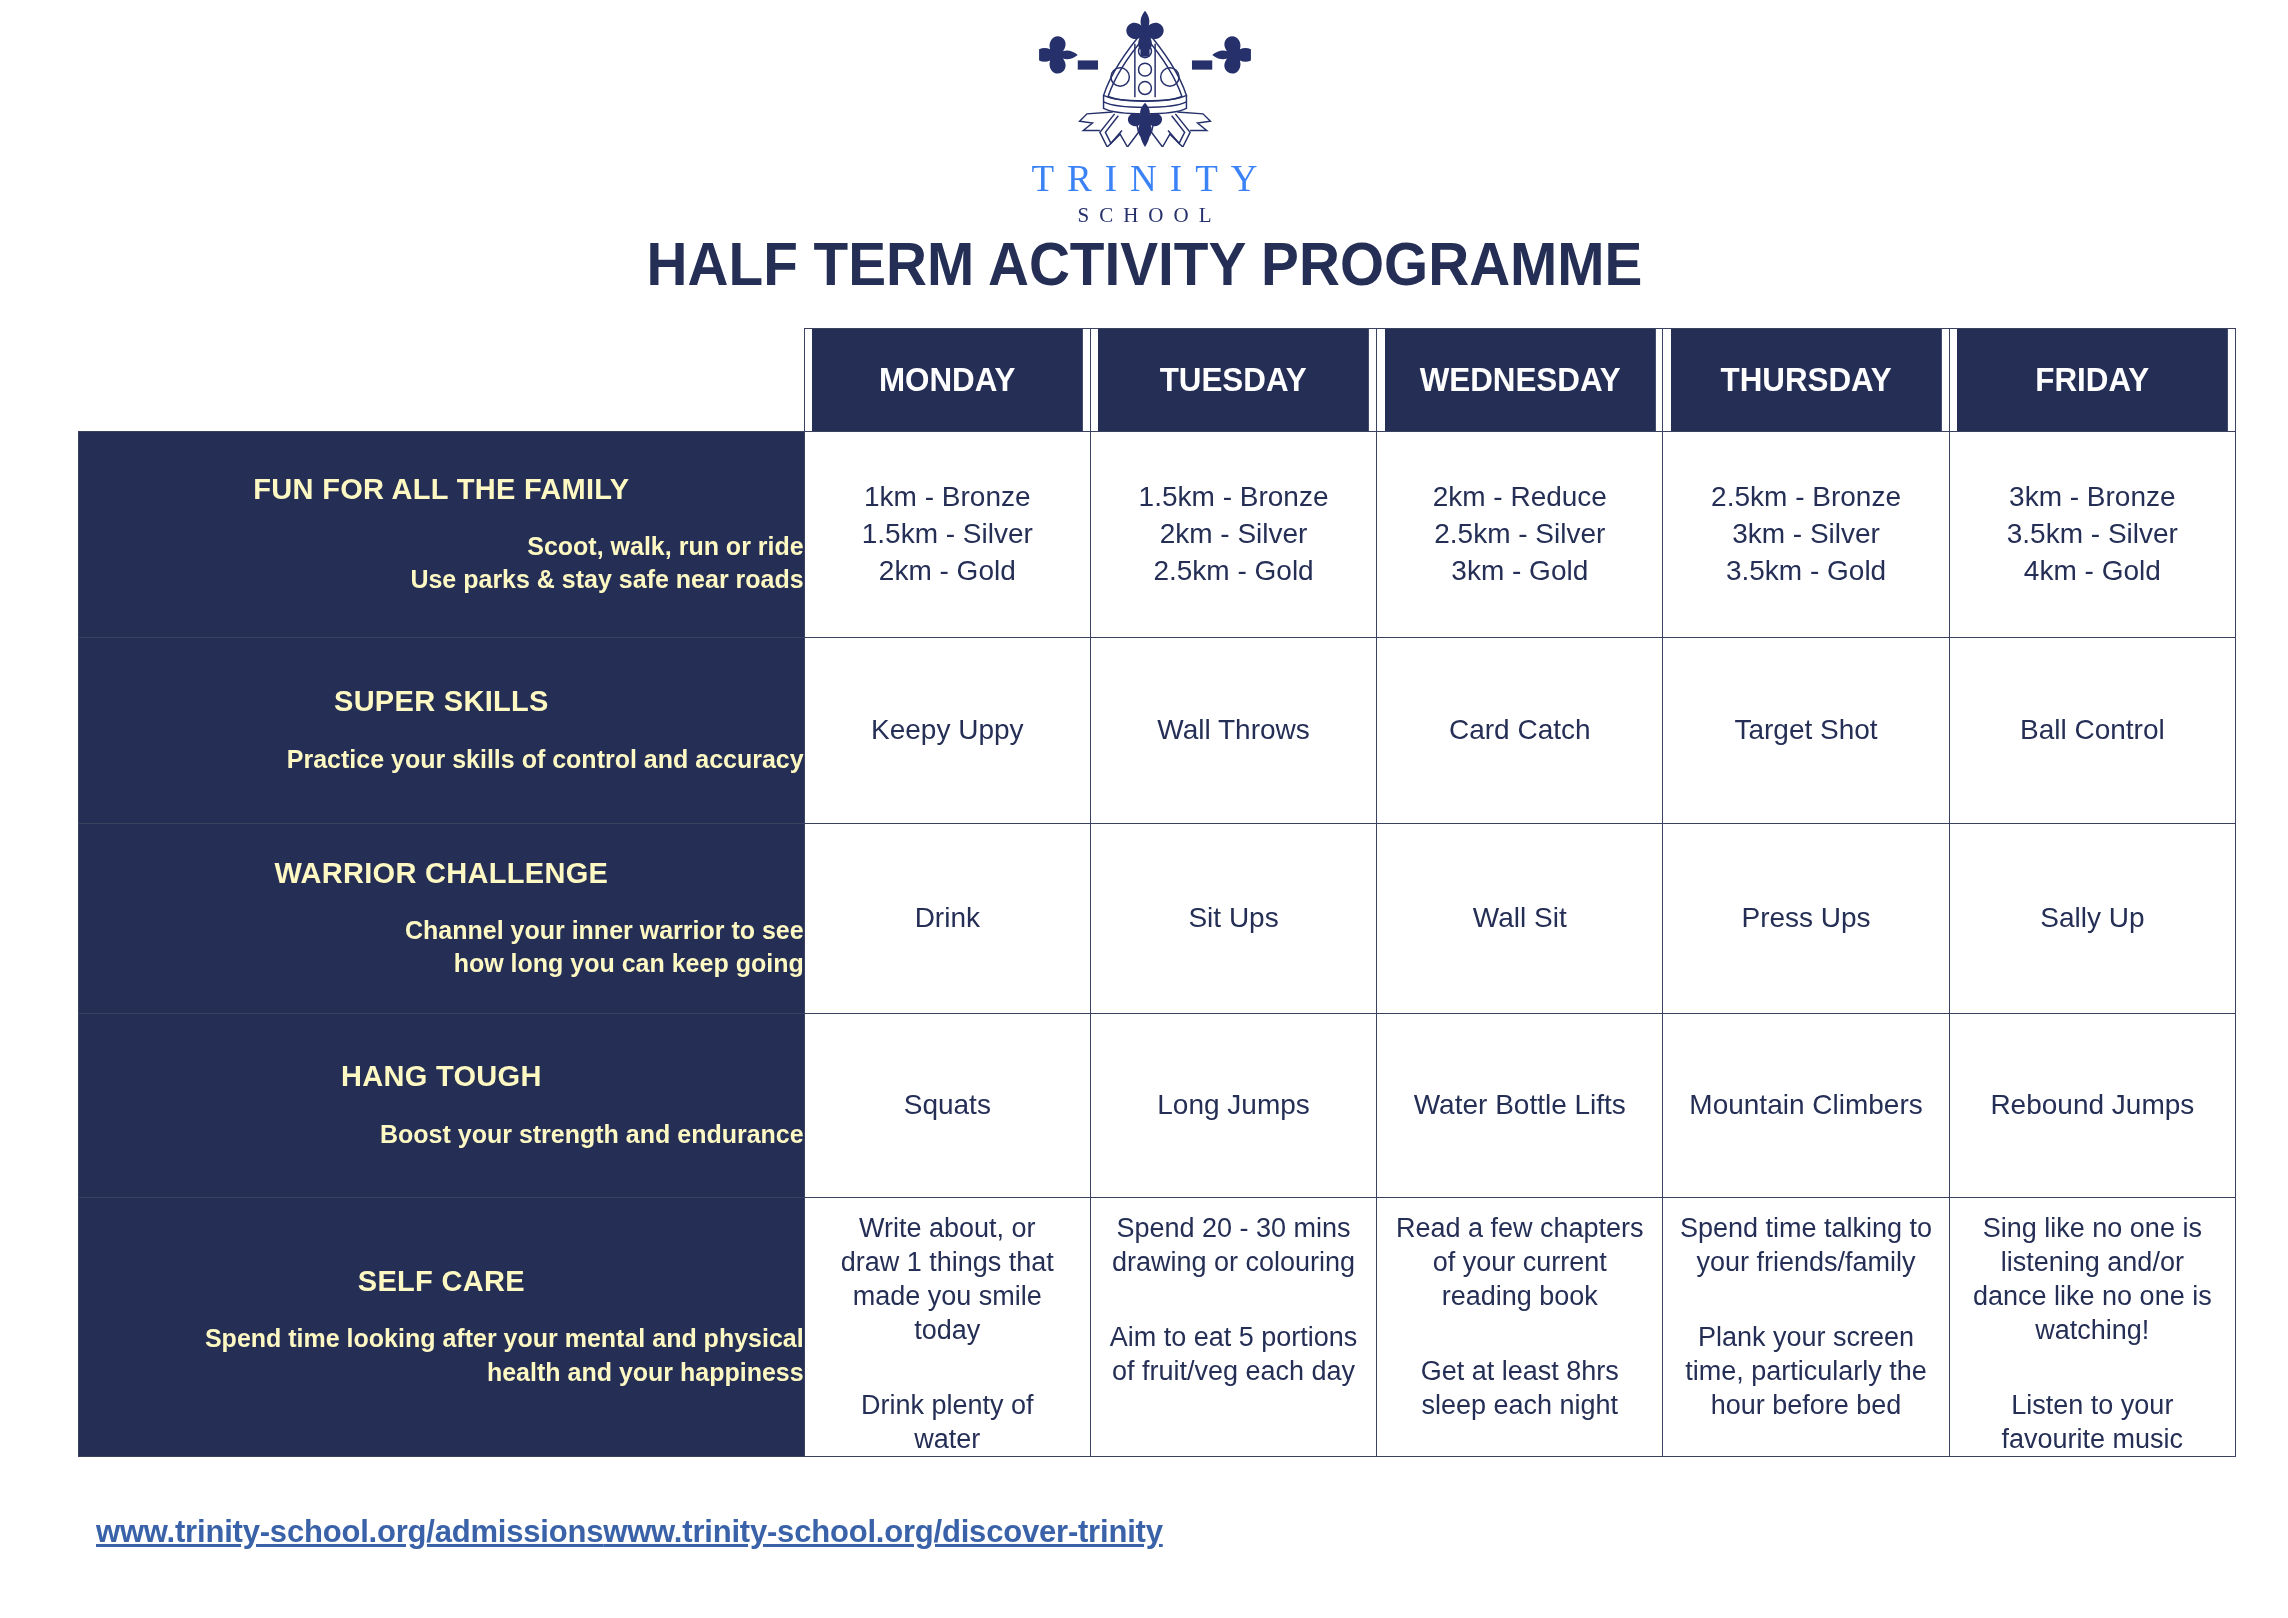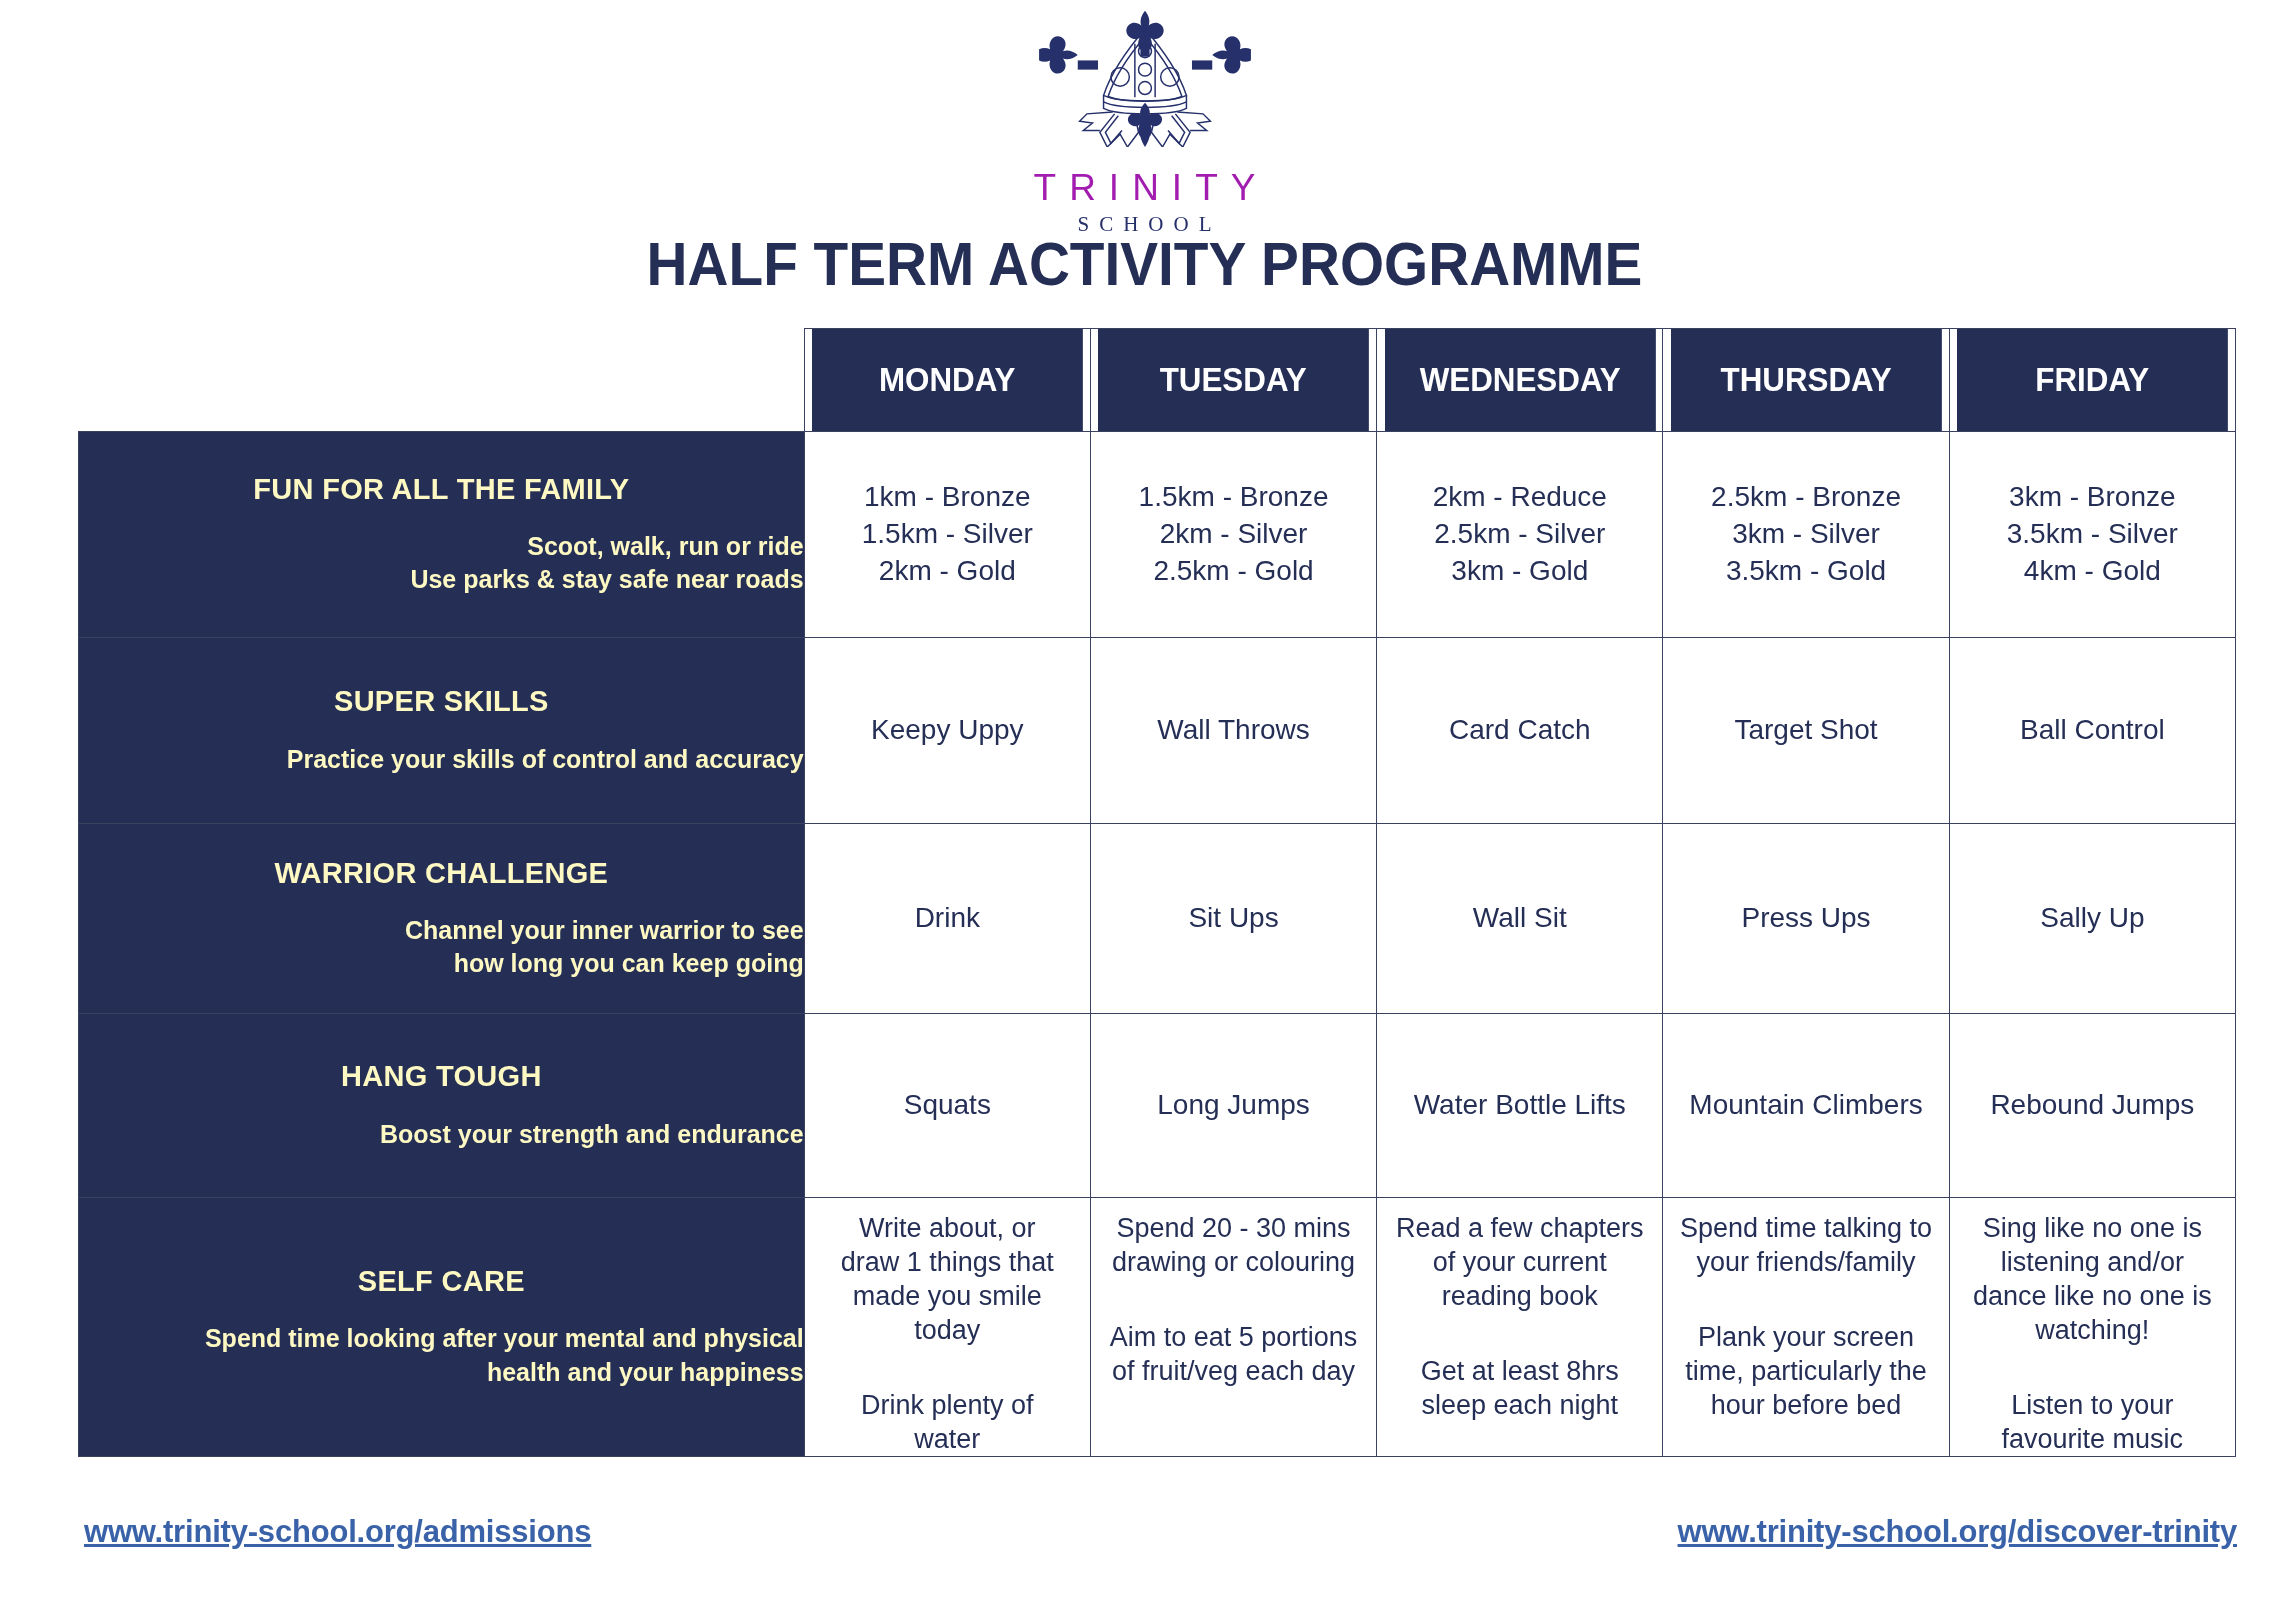--- a/index.html
+++ b/index.html
@@ -25,25 +25,25 @@
     display: flex;
     flex-direction: column;
     align-items: center;
   }
   .logo-mark {
     width: 212px;
     height: 140px;
     display: block;
   }
   .logo-wordmark {
-    font-family: Liberation Sans, sans-serif;
-    color: #a21caf;
+    font-family: Liberation Serif, serif;
+    color: #3b82f6;
     font-size: 37px;
     letter-spacing: 13px;
-    margin-top: 22px;
+    margin-top: 13px;
     text-indent: 13px;
     line-height: 1;
   }
   .logo-subword {
     font-family: "Liberation Serif", serif;
     color: #26306b;
     font-size: 21px;
     letter-spacing: 10px;
     margin-top: 7.4px;
     text-indent: 10px;
@@ -144,25 +144,25 @@
   .self-part {
     white-space: pre-line;
     line-height: 1.26;
     font-size: 27px;
   }
   .self-gap { height: 41px; }
 
   
   .footer {
     position: absolute;
-    left: 84px;
+    left: 96px;
     top: 1514px;
     width: 2158px;
     display: flex;
-    justify-content: space-between;
+    justify-content: flex-start;
     align-items: center;
   }
   .footer-link {
     font-size: 31px;
     font-weight: bold;
     color: #3a62a8;
     text-decoration: underline;
     letter-spacing: -0.2px;
     cursor: pointer;
   }

